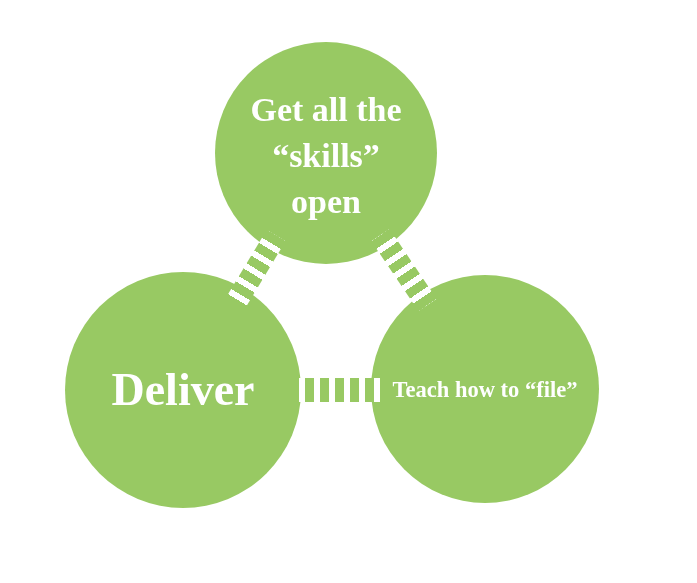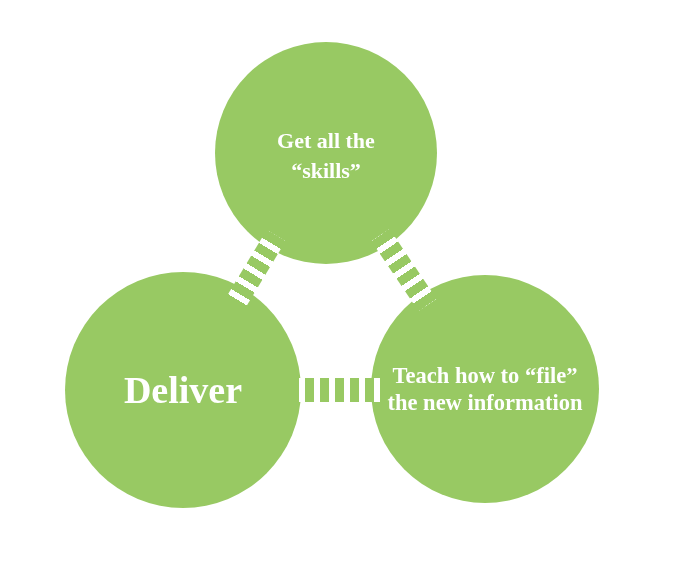--- a/index.html
+++ b/index.html
@@ -25,22 +25,22 @@
     display: flex;
     align-items: center;
     justify-content: center;
     text-align: center;
     font-weight: bold;
   }
   .circle-top   { left: 215px; top: 42px;  width: 222px; height: 222px; }
   .circle-left  { left: 65px;  top: 272px; width: 236px; height: 236px; }
   .circle-right { left: 371px; top: 275px; width: 228px; height: 228px; }
 
-  .label-top   { font-size: 22px;   line-height: 1.36; padding-top: 6px; }
-  .label-left  { font-size: 38px;   line-height: 1.34; }
+  .label-top   { font-size: 34px;   line-height: 1.36; padding-top: 6px; }
+  .label-left  { font-size: 46px;   line-height: 1.34; }
   .label-right { font-size: 22.5px; line-height: 1.2; }
 
   .label div { white-space: nowrap; }
 
   
   .connector {
     position: absolute;
     background: repeating-linear-gradient(
       to right,
       var(--green) 0 9px,
@@ -53,33 +53,33 @@
 </style>
 </head>
 <body>
 
 <div class="canvas">
 
   <div class="circle circle-top">
     <div class="label label-top">
       <div>Get all the</div>
       <div>“skills”</div>
+      <div>open</div>
     </div>
   </div>
 
   <div class="circle circle-left">
     <div class="label label-left">
       <div>Deliver</div>
     </div>
   </div>
 
   <div class="circle circle-right">
     <div class="label label-right">
       <div>Teach how to “file”</div>
-      <div>the new information</div>
     </div>
   </div>
 
   <div class="connector connector-tl"></div>
   <div class="connector connector-tr"></div>
   <div class="connector connector-lr"></div>
 
 </div>
 
 </body></html>

